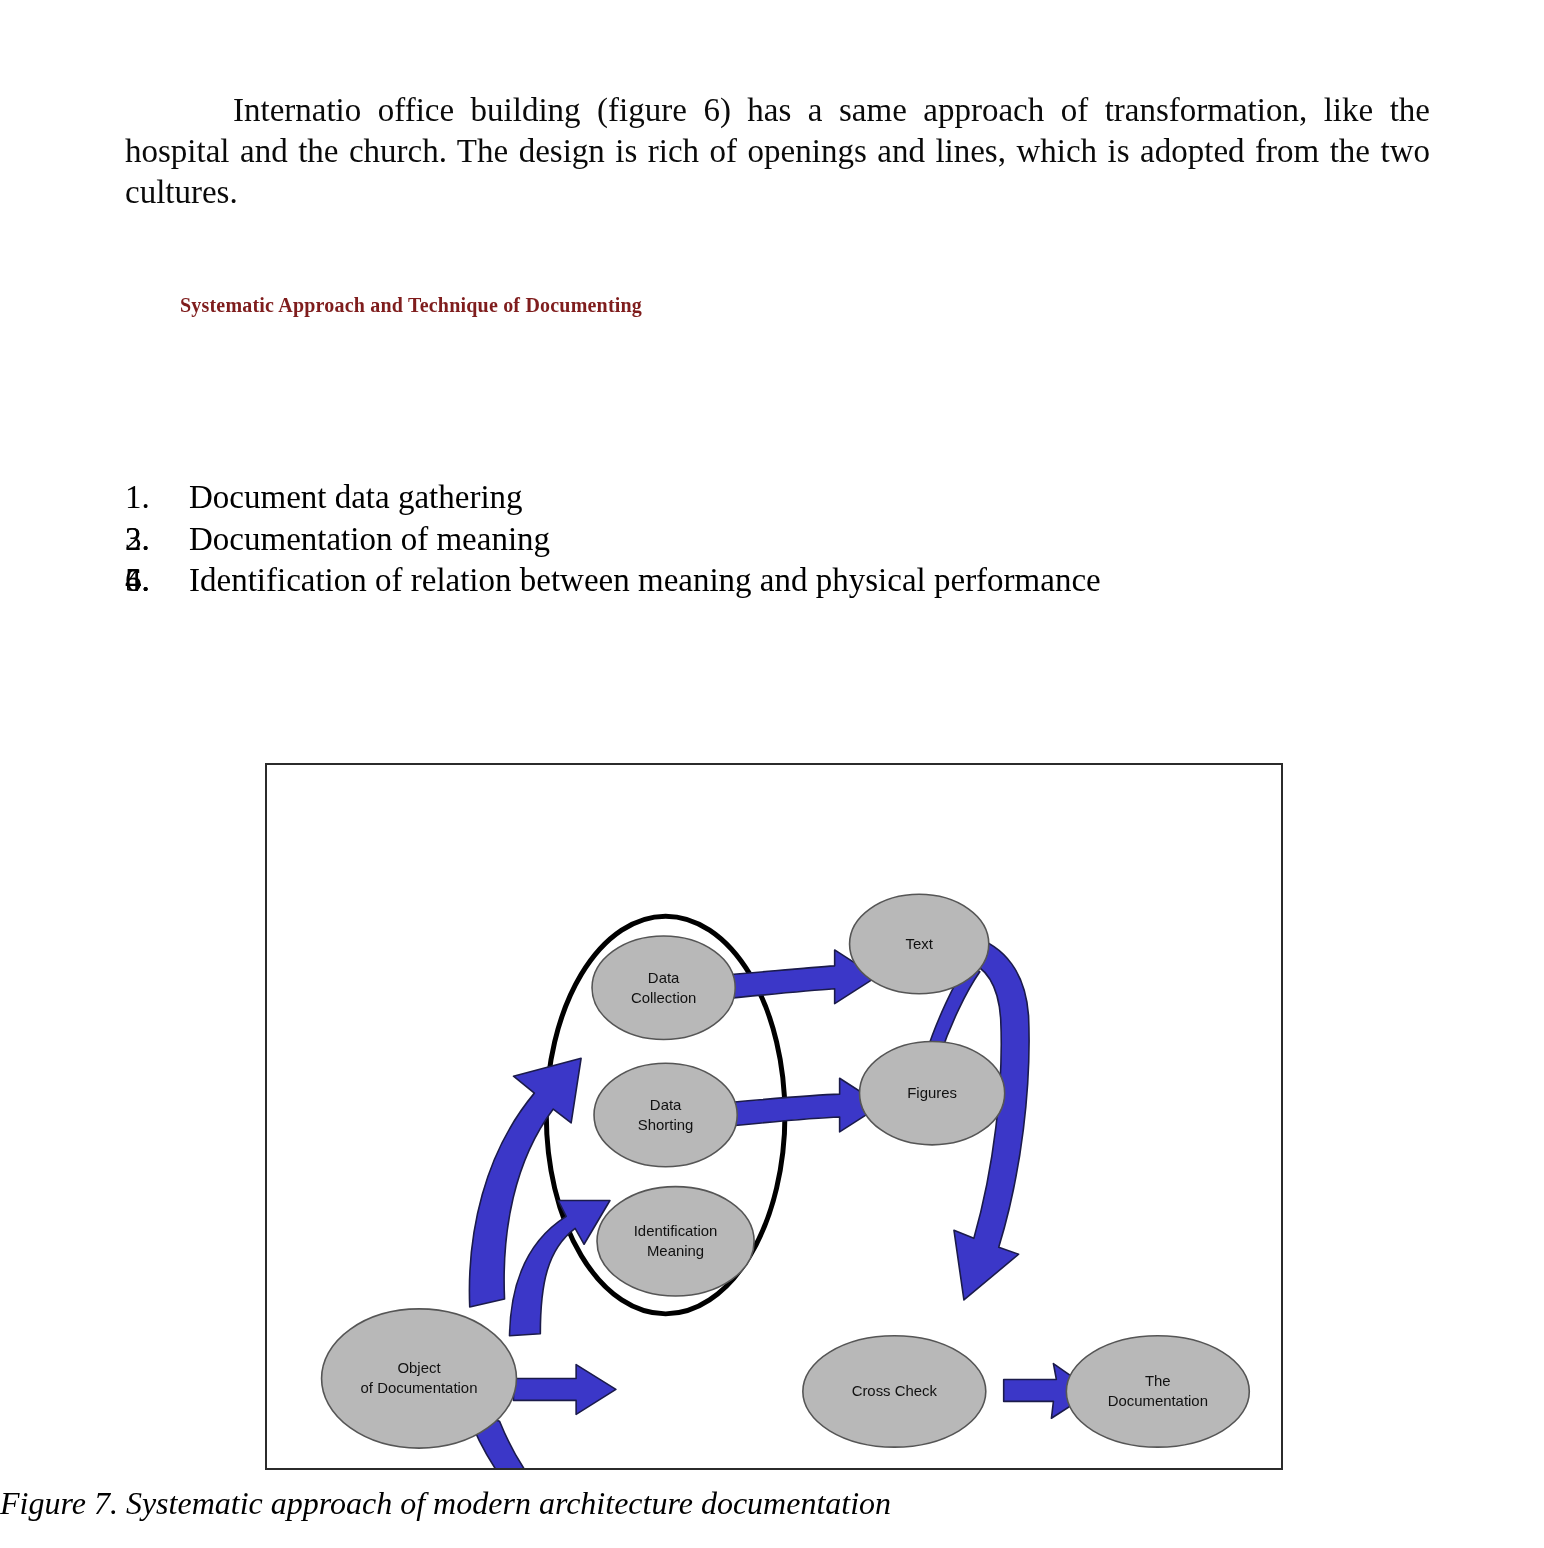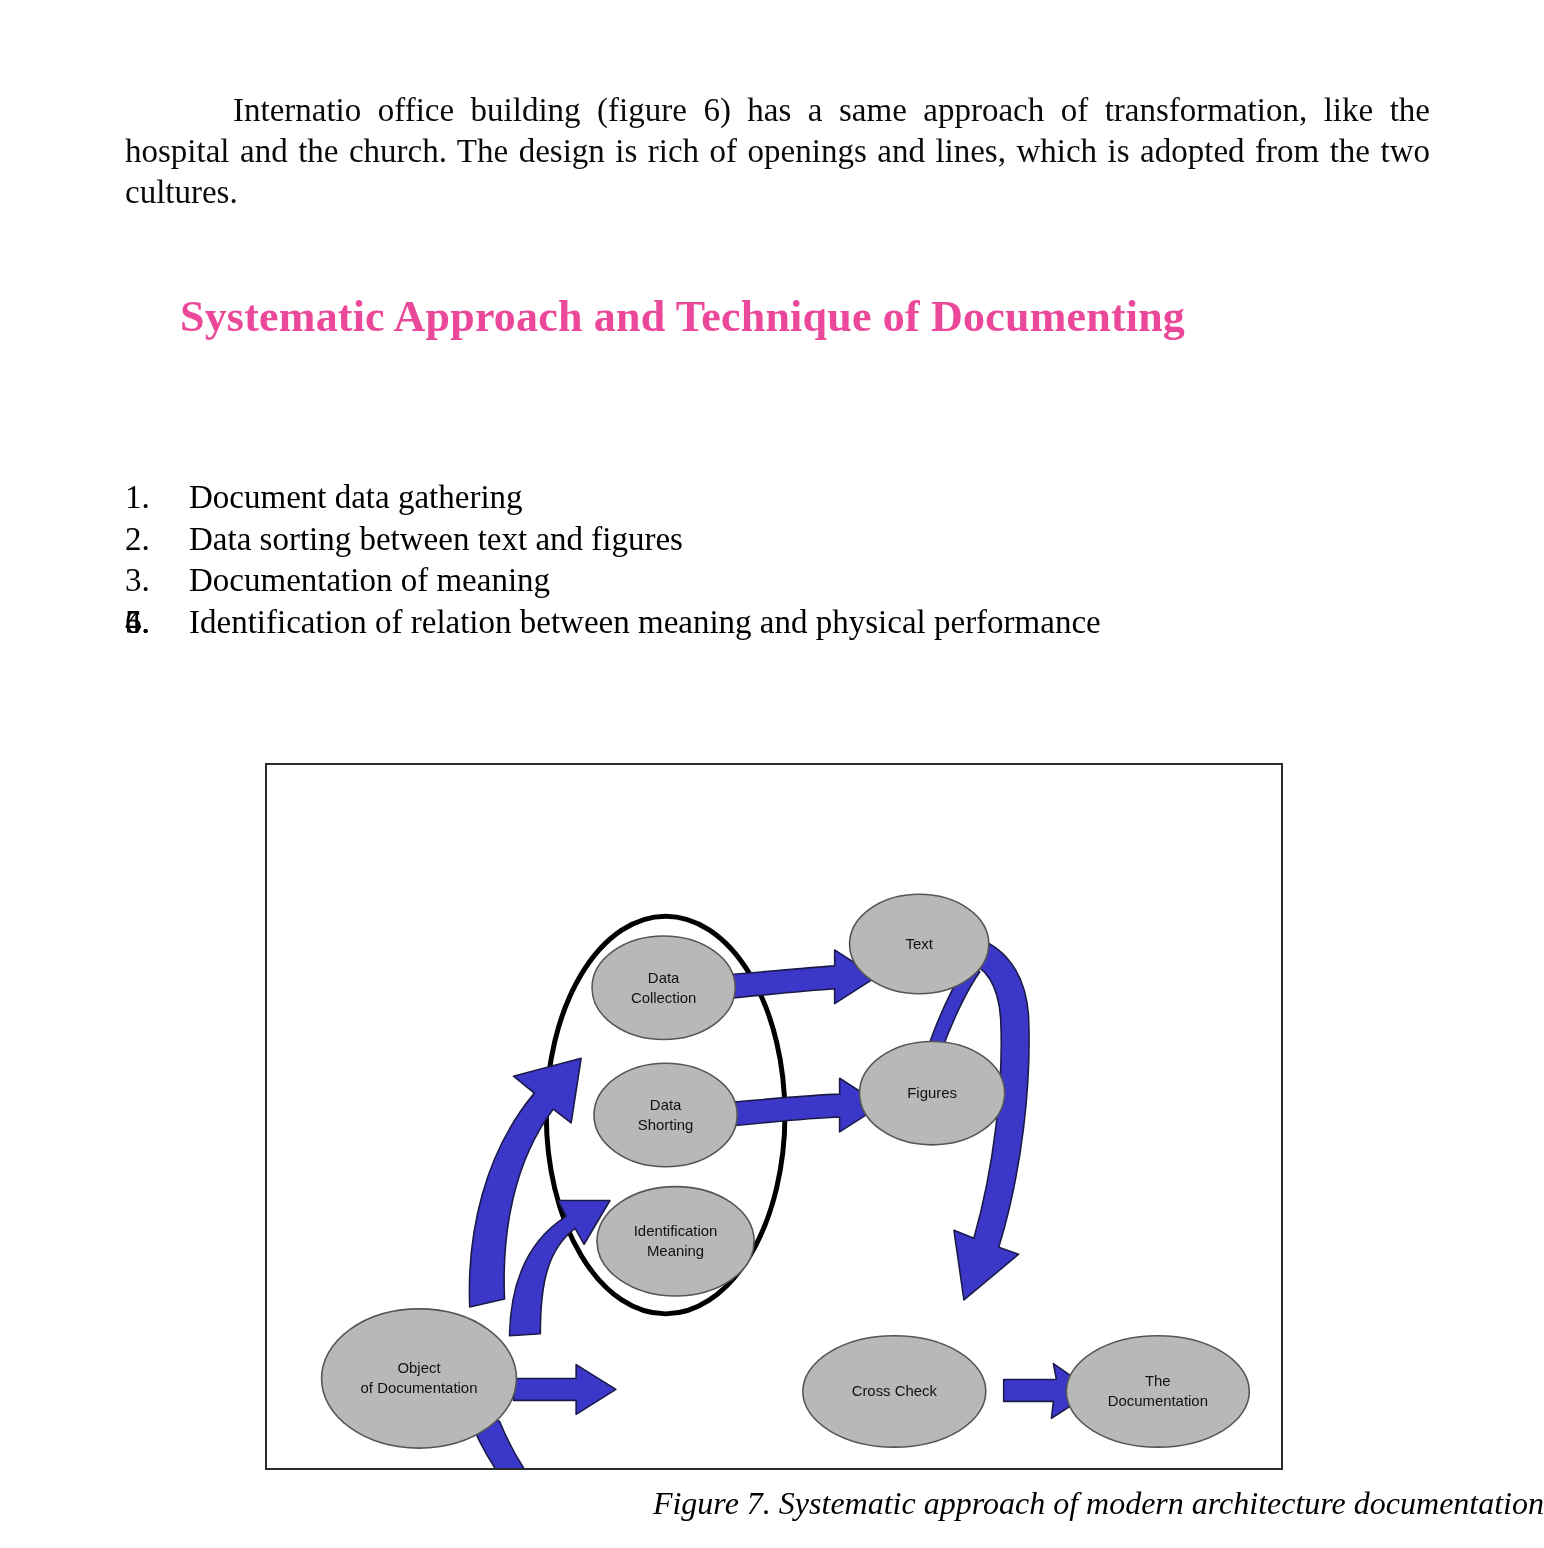--- a/index.html
+++ b/index.html
@@ -36,25 +36,25 @@
   #intro-para {
     left: 125px;
     top: 57px;
     width: 1305px;
     text-indent: 108px;
   }
 
   #section-heading {
     position: absolute;
     left: 180px;
-    top: 254px;
-    font-size: 44px;
+    top: 277px;
+    font-size: 20px;
     font-weight: bold;
     letter-spacing: 0.2px;
-    color: #ec4899;
+    color: #7f1d1d;
   }
 
   #body-para {
     left: 125px;
     top: 350px;
     width: 1305px;
     text-indent: 0;
   }
 
   #approach-list {
@@ -94,21 +94,21 @@
     display: block;
     width: 100%;
     height: 100%;
   }
 
   #figure-caption {
     position: absolute;
     left: 0;
     top: 1485px;
     width: 1544px;
-    text-align: right;
+    text-align: left;
     font-size: 32px;
     font-style: italic;
   }
 
   .node-label {
     font-family: "Liberation Sans", "DejaVu Sans", sans-serif;
     font-size: 15px;
     fill: #111111;
     text-anchor: middle;
     dominant-baseline: middle;
@@ -140,21 +140,20 @@
   <h2 id="section-heading">Systematic Approach and Technique of Documenting</h2>
 
 
   <ol id="approach-list">
     <li>
       <span class="num">1.</span>
       <span>Document data gathering</span>
     </li>
     <li>
       <span class="num">2.</span>
-      <span>Data sorting between text and figures</span>
     </li>
     <li>
       <span class="num">3.</span>
       <span>Documentation of meaning</span>
     </li>
     <li>
       <span class="num">4.</span>
     </li>
     <li>
       <span class="num">5.</span>

